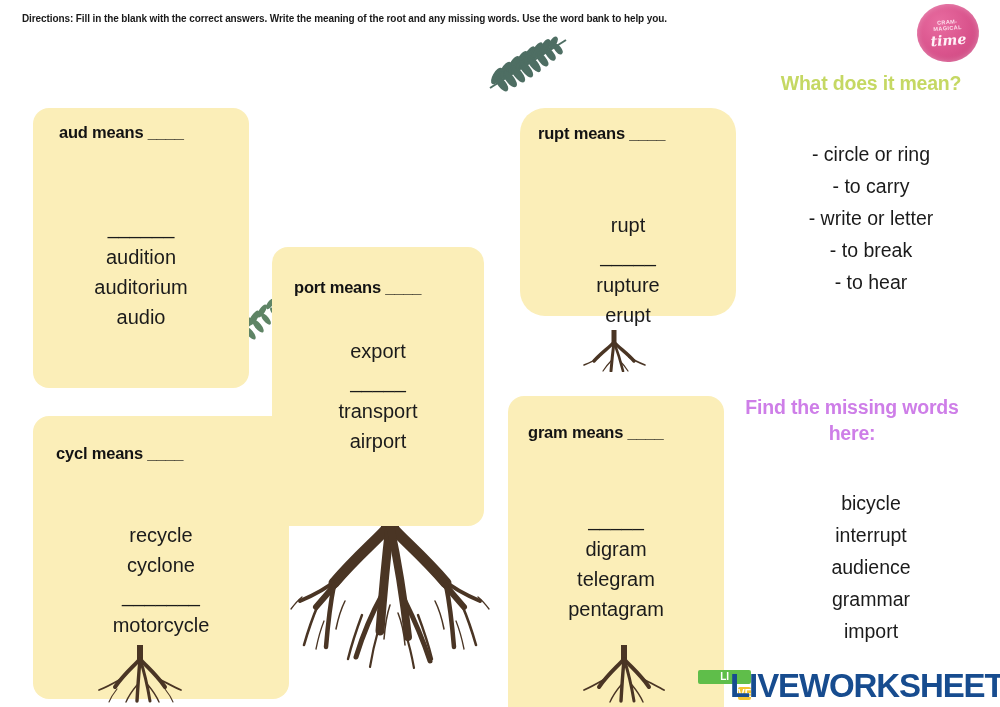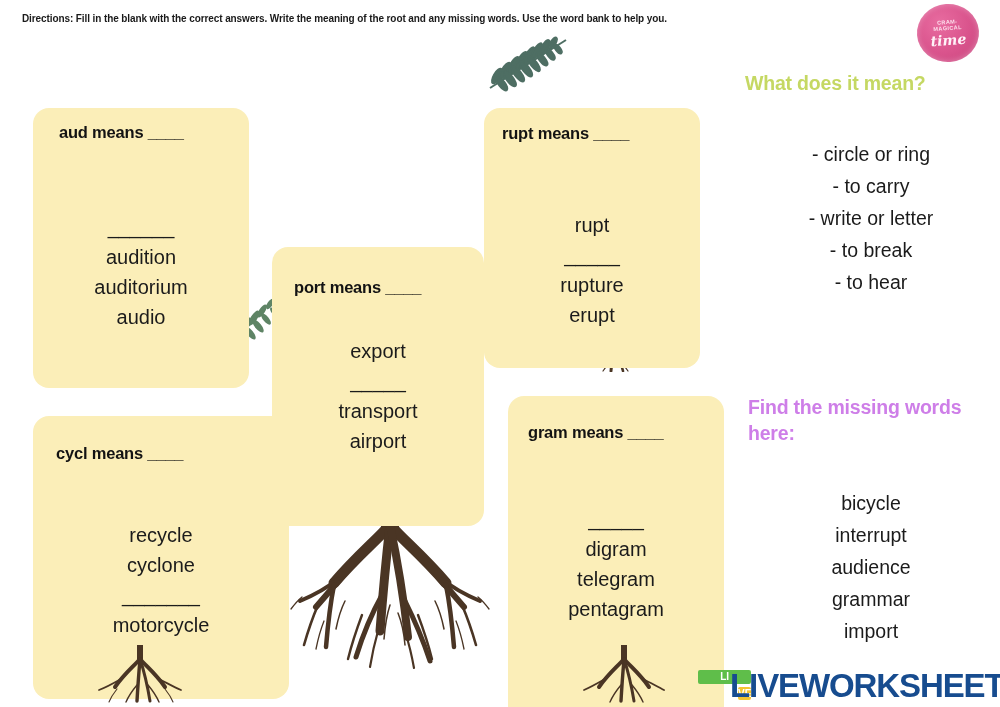--- a/index.html
+++ b/index.html
@@ -96,45 +96,46 @@
   .card .card-body .ln { display: block; }
   .card .card-body .blankline {
     display: block;
     letter-spacing: 0px;
     font-size: 20px;
   }
 
   #card-aud  { left: 33px;  top: 60px;  width: 216px; height: 280px; }
   #card-cycl { left: 33px;  top: 368px; width: 256px; height: 283px; }
   #card-port { left: 272px; top: 199px; width: 212px; height: 279px; }
-  #card-rupt { left: 484px; top: 60px;  width: 216px; height: 260px; }
+  #card-rupt { left: 520px; top: 60px;  width: 216px; height: 208px; border-radius: 25px; }
   #card-gram { left: 508px; top: 348px; width: 216px; height: 328px; }
 
   #card-aud  .card-title { left: 26px; top: 15px; }
   #card-cycl .card-title { left: 23px; top: 28px; }
   #card-port .card-title { left: 22px; top: 31px; }
   #card-rupt .card-title { left: 18px; top: 16px; }
   #card-gram .card-title { left: 20px; top: 27px; }
 
   #card-aud  .card-body { top: 104px; }
   #card-cycl .card-body { top: 104px; }
   #card-port .card-body { top: 89px; }
   #card-rupt .card-body { top: 102px; }
   #card-gram .card-body { top: 108px; }
 
   
   .side-heading {
     position: absolute;
+    text-align: center;
     font-size: 19.5px;
     font-weight: bold;
     line-height: 26px;
     letter-spacing: -0.2px;
   }
   #heading-meaning { left: 745px; top: 70px;  width: 252px; color: #C5D863; }
-  #heading-wordbank{ left: 748px; top: 394px; width: 248px; color: #CE7EE8; }
+  #heading-wordbank{ left: 728px; top: 394px; width: 248px; color: #CE7EE8; }
 
   .side-list {
     position: absolute;
     text-align: center;
     font-size: 19.5px;
     line-height: 32px;
     color: #1b1b1b;
     font-weight: 400;
   }
   #list-meanings { left: 745px; top: 138px; width: 252px; }

